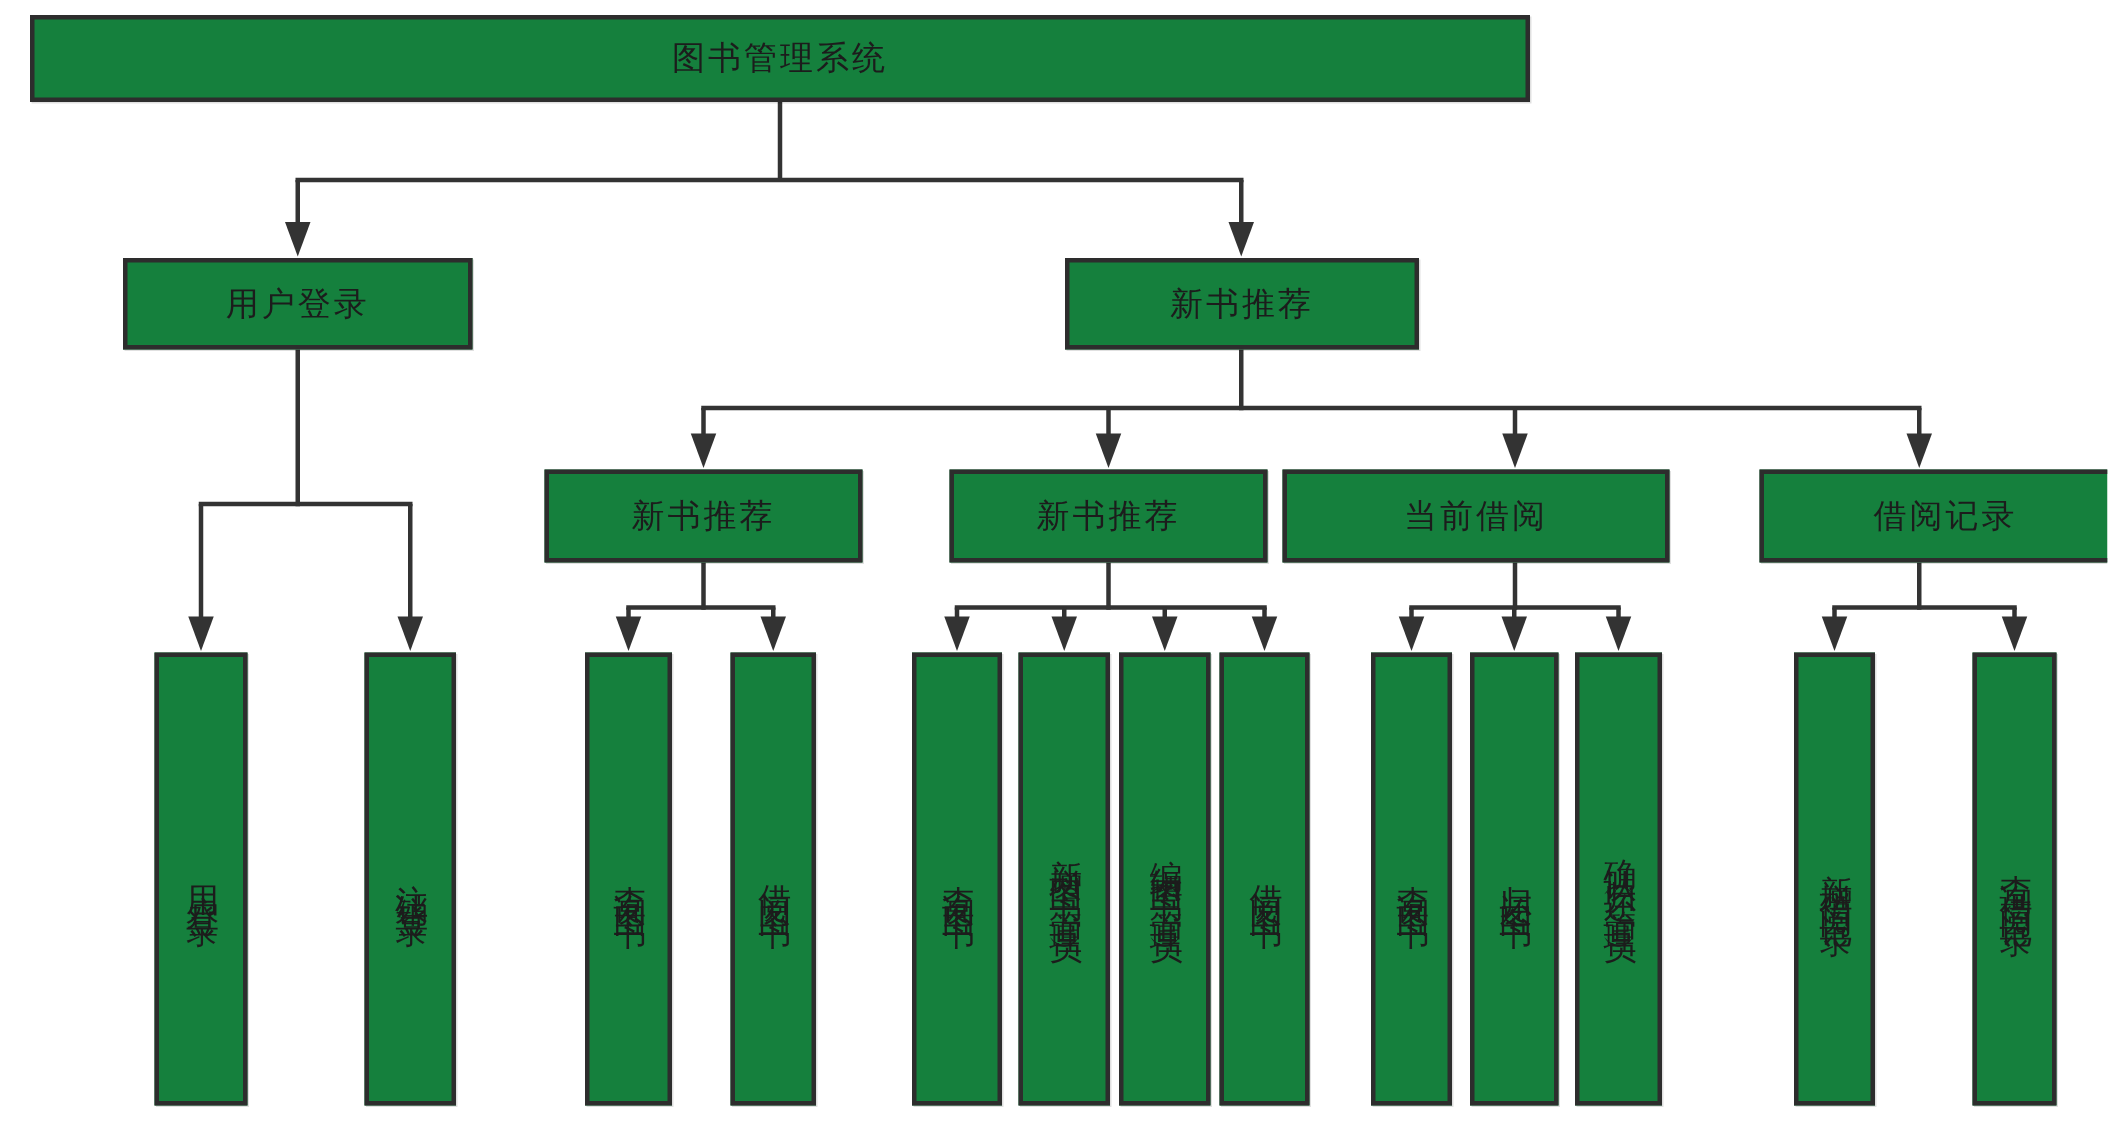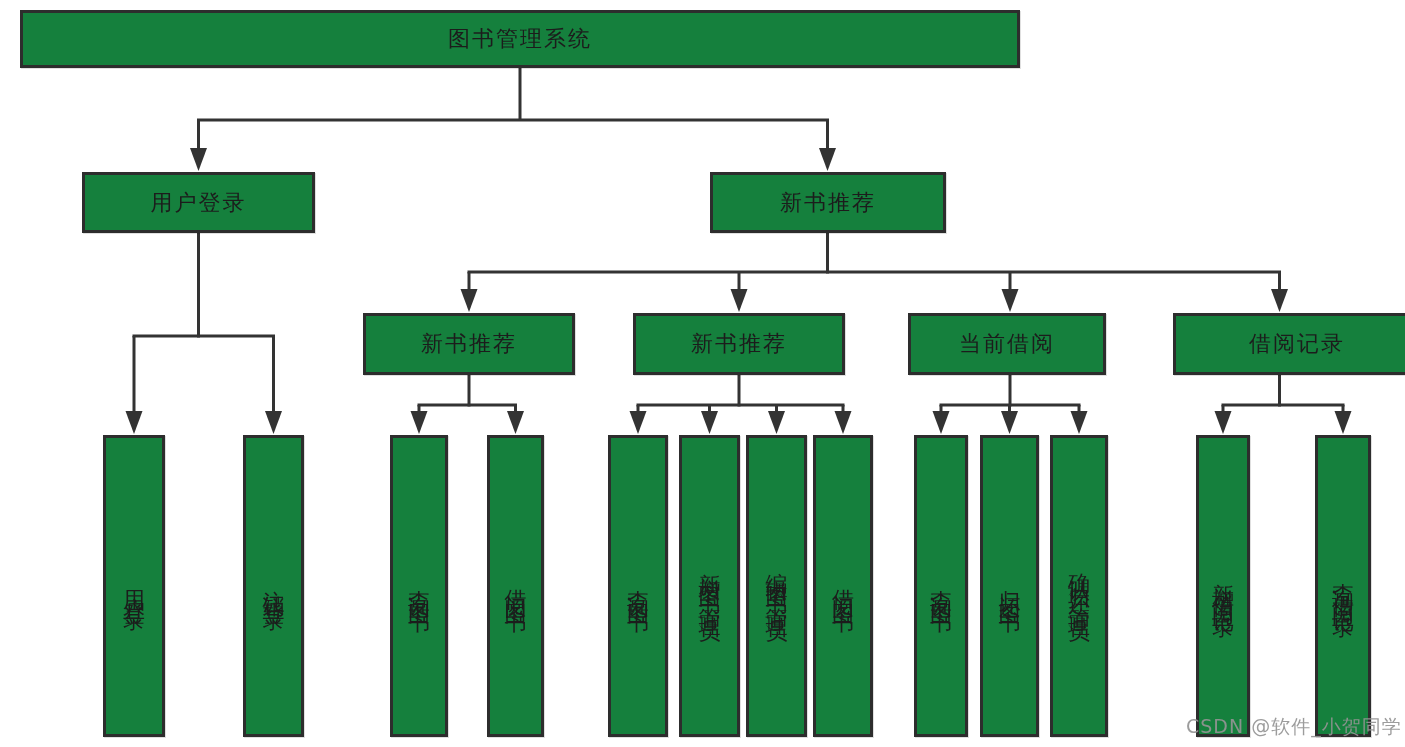--- a/index.html
+++ b/index.html
@@ -130,21 +130,21 @@
   <div class="node" style="left:710px; top:172px; width:236px; height:61px;">
     <span>新书推荐</span>
   </div>
 
   <div class="node" style="left:363px; top:313px; width:212px; height:62px;">
     <span>新书推荐</span>
   </div>
   <div class="node" style="left:633px; top:313px; width:212px; height:62px;">
     <span>新书推荐</span>
   </div>
-  <div class="node" style="left:908px; top:313px; width:198px; height:62px;">
+  <div class="node" style="left:855px; top:313px; width:258px; height:62px;">
     <span>当前借阅</span>
   </div>
   <div class="node" style="left:1173px; top:313px; width:248px; height:62px;">
     <span>借阅记录</span>
   </div>
 
   <div class="node vertical" style="left:103px; top:435px; width:62px; height:302px;">
     <span class="vtext">用户登录</span>
   </div>
   <div class="node vertical" style="left:243px; top:435px; width:61px; height:302px;">
@@ -181,15 +181,14 @@
     <span class="vtext">确认归还（管理员）</span>
   </div>
 
   <div class="node vertical" style="left:1196px; top:435px; width:54px; height:302px;">
     <span class="vtext">新增借阅记录</span>
   </div>
   <div class="node vertical" style="left:1315px; top:435px; width:56px; height:302px;">
     <span class="vtext">查询借阅记录</span>
   </div>
 
-  <div class="watermark">CSDN @软件_小贺同学</div>
 
 </div>
 
 </body></html>

